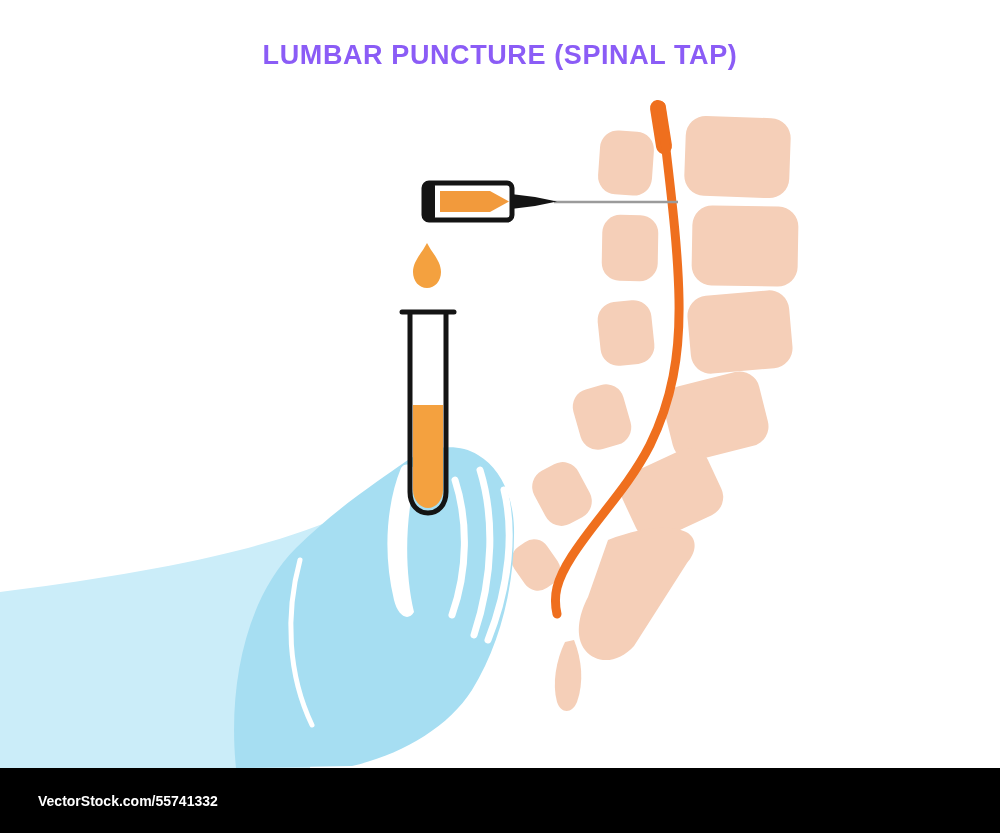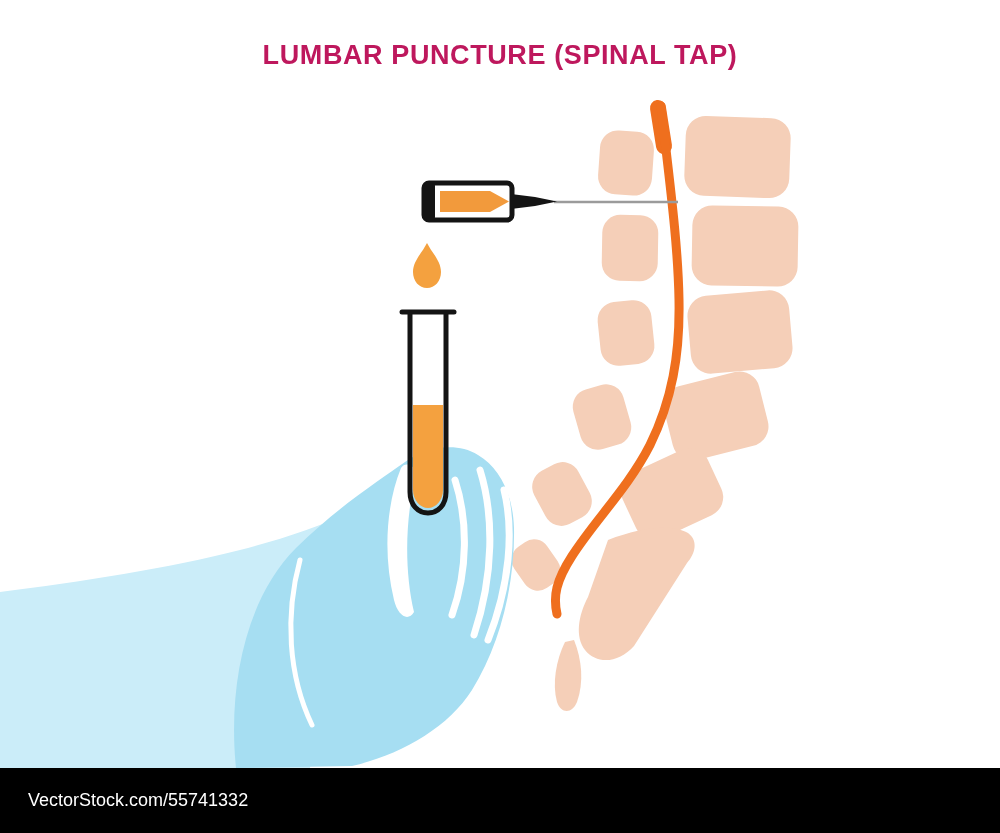--- a/index.html
+++ b/index.html
@@ -13,21 +13,21 @@
   }
   .title {
     position: absolute;
     top: 40px;
     left: 0;
     width: 100%;
     text-align: center;
     font-size: 27px;
     font-weight: bold;
     letter-spacing: 0.6px;
-    color: #be185d;
+    color: #8b5cf6;
   }
   .art {
     position: absolute;
     top: 0;
     left: 0;
   }
   .footer {
     position: absolute;
     left: 0;
     bottom: 0;
@@ -45,22 +45,23 @@
     font-size: 31px;
     font-weight: bold;
     letter-spacing: 0.3px;
   }
   .brand .reg {
     font-size: 14px;
     vertical-align: super;
     font-weight: normal;
   }
   .credit {
-    font-size: 18px;
-    font-weight: normal;
+    font-size: 14px;
+    font-weight: bold;
+    margin-left: 10px;
   }
 </style>
 </head>
 <body>
 
 <div class="canvas">
 
   <div class="title">LUMBAR PUNCTURE (SPINAL TAP)</div>
 
   <svg class="art" width="1000" height="833" viewBox="0 0 1000 833">

